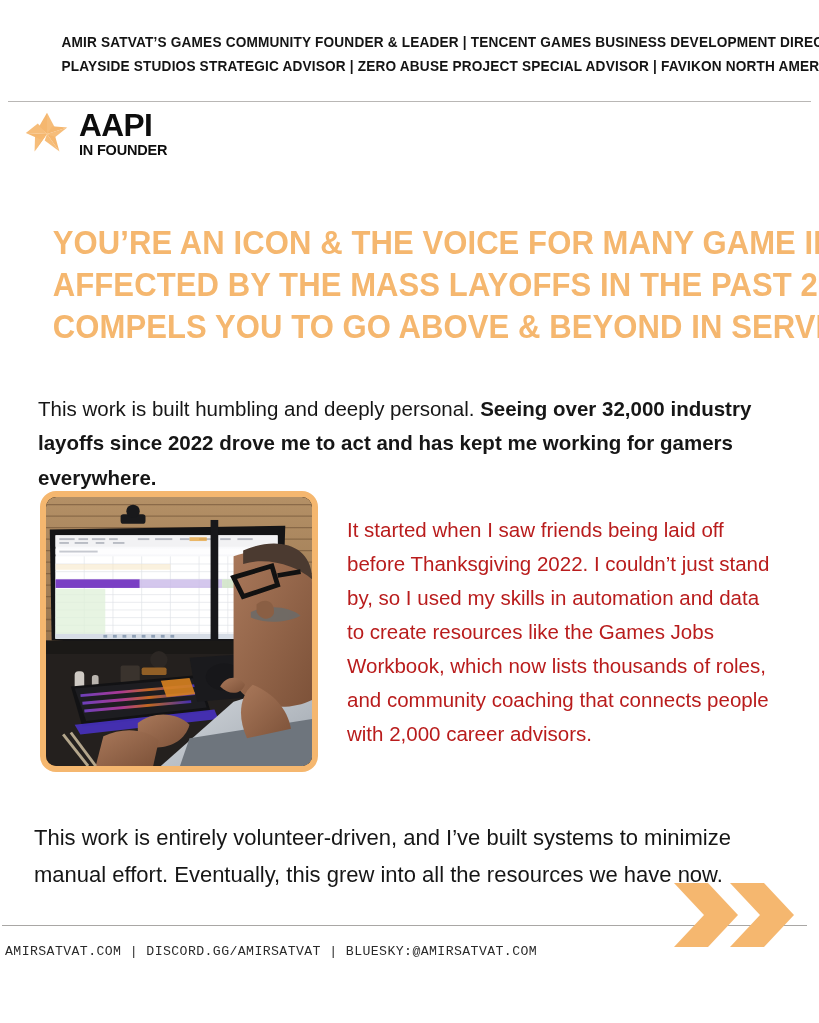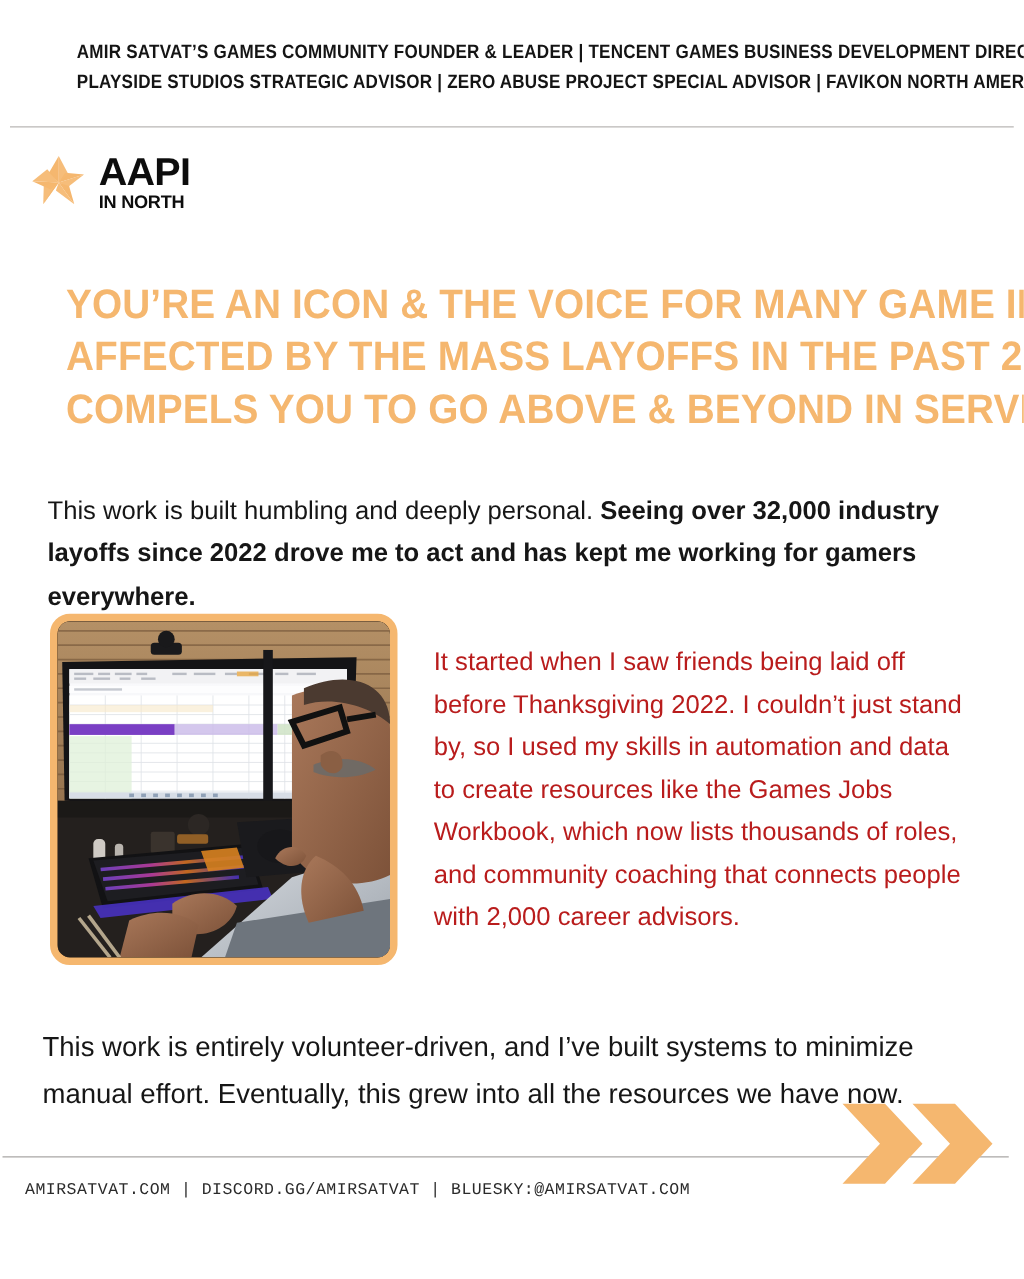--- a/index.html
+++ b/index.html
@@ -39,21 +39,21 @@
     right: 8px;
     top: 101px;
     height: 1px;
     background: #b9b7b5;
   }
 
   
   .logo-row {
     position: absolute;
     left: 24px;
-    top: 122px;
+    top: 110px;
     display: flex;
     align-items: center;
     gap: 9px;
   }
   .logo-mark {
     width: 46px;
     height: 46px;
     flex: none;
     display: block;
   }
@@ -170,21 +170,21 @@
     position: absolute;
     left: 2px;
     right: 12px;
     top: 925px;
     height: 1px;
     background: #a9a7a5;
   }
 
   .footer {
     position: absolute;
-    left: 20px;
+    left: 5px;
     top: 941px;
     font-family: "Liberation Mono", "DejaVu Sans Mono", monospace;
     font-size: 13.2px;
     font-weight: 400;
     letter-spacing: 0.4px;
     line-height: 1.72;
     color: #2a2a2a;
   }
   .footer div { white-space: nowrap; }
 </style>
@@ -209,21 +209,21 @@
         <path d="M50 50 L50 4 L67 36 Z" opacity="0.92"></path>
         <path d="M50 50 L94 36 L66 58 Z" opacity="0.92"></path>
         <path d="M50 50 L77 88 L45 64 Z" opacity="0.92"></path>
         <path d="M50 50 L23 88 L24 54 Z" opacity="0.92"></path>
         <path d="M50 50 L4 48 L30 27 Z" opacity="0.92"></path>
       </g>
     </svg>
   </span>
   <span class="logo-words">
     <span class="logo-aapi">AAPI</span>
-    <span class="logo-sub">IN NORTH</span>
+    <span class="logo-sub">IN FOUNDER</span>
   </span>
 </div>
 
 <div class="headline">
   <span class="hl">YOU’RE AN ICON &amp; THE VOICE FOR MANY GAME INDUSTRY WORKERS</span>
   <span class="hl">AFFECTED BY THE MASS LAYOFFS IN THE PAST 2 YEARS. WHAT</span>
   <span class="hl">COMPELS YOU TO GO ABOVE &amp; BEYOND IN SERVING THE INDUSTRY?</span>
 </div>
 
 <p class="para-lead"><span>This work is built humbling and deeply personal. </span><b>Seeing over 32,000 industry layoffs since 2022 drove me to act and has kept me working for gamers everywhere.</b></p>

